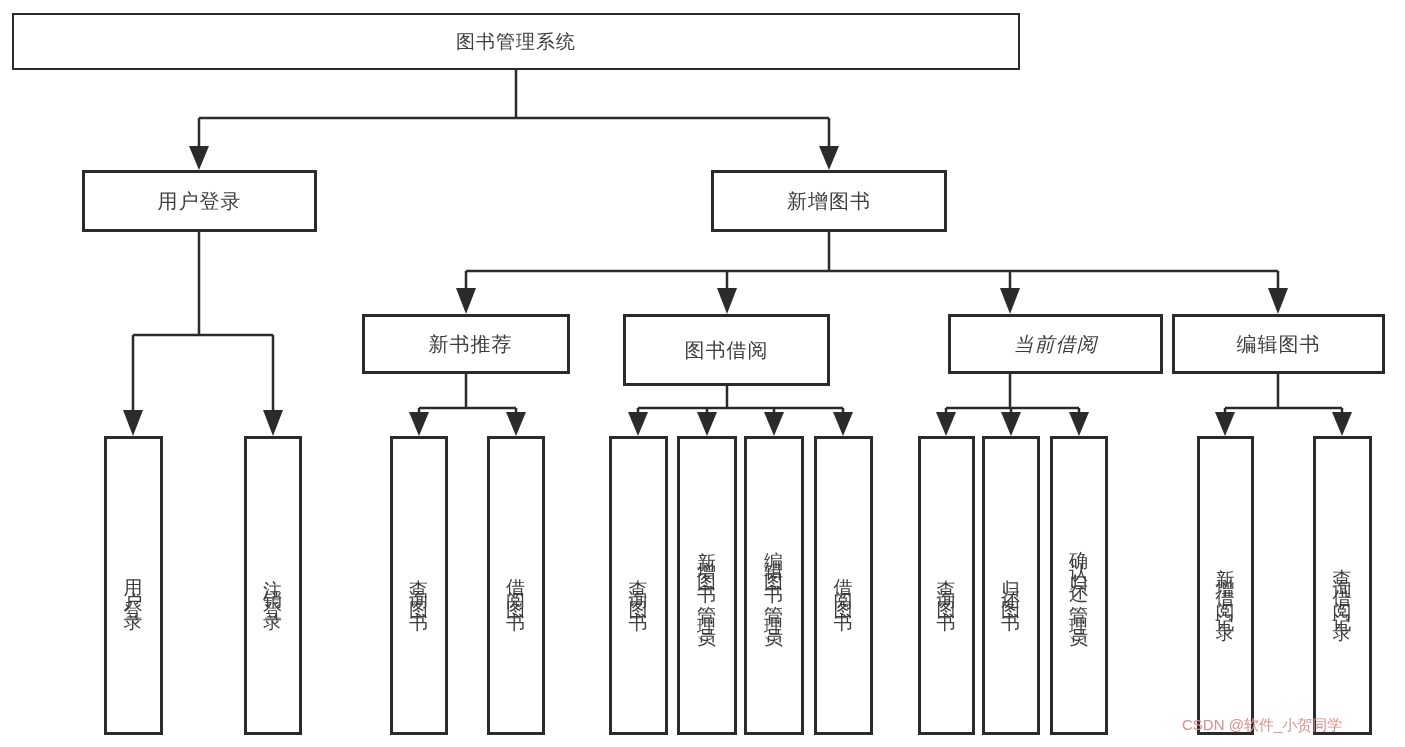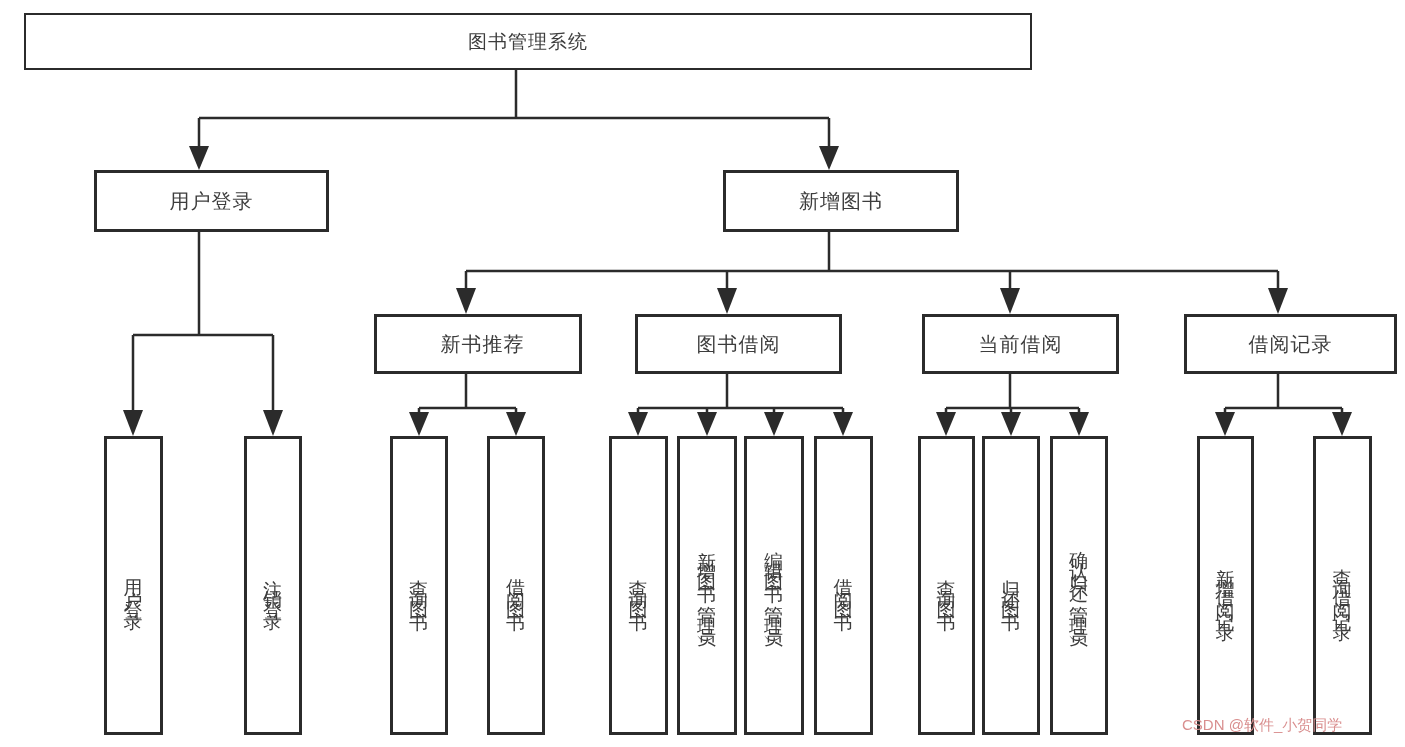--- a/index.html
+++ b/index.html
@@ -37,21 +37,20 @@
     position: absolute;
     background: var(--background);
     border: 3px solid var(--line);
     display: flex;
     align-items: center;
     justify-content: center;
     color: var(--text);
     font-size: 20px;
     letter-spacing: 1px;
     text-align: right;
-    margin-left: 12px;
   }
   .node.root { border-width: 2px; font-size: 19px; }
 
   .leaf {
     position: absolute;
     top: 436px;
     height: 299px;
     background: var(--background);
     border: 3px solid var(--line);
     display: flex;
@@ -132,23 +131,23 @@
       <polygon points="1332,412 1352,412 1342,436"></polygon>
     </g>
   </svg>
 
   <div class="node root" style="left:12px; top:13px; width:1008px; height:57px;">图书管理系统</div>
 
   <div class="node" style="left:82px; top:170px; width:235px; height:62px;">用户登录</div>
   <div class="node" style="left:711px; top:170px; width:236px; height:62px;">新增图书</div>
 
   <div class="node" style="left:362px; top:314px; width:208px; height:60px;padding-left:9px;">新书推荐</div>
-  <div class="node" style="left:623px; top:314px; width:207px; height:60px;">图书借阅</div>
-  <div class="node" style="left:910px; top:314px; width:197px; height:60px;">当前借阅</div>
-  <div class="node" style="left:1172px; top:314px; width:213px; height:60px;">借阅记录</div>
+  <div class="node" style="left:623px; top:314px; width:207px; height:72px;">图书借阅</div>
+  <div class="node" style="left:948px; top:314px; width:215px; height:60px;font-style:italic;">当前借阅</div>
+  <div class="node" style="left:1172px; top:314px; width:213px; height:60px;">编辑图书</div>
 
   <div class="leaf" style="left:104px; width:59px;">
     <span class="vtext">用户登录</span>
   </div>
   <div class="leaf" style="left:244px; width:58px;">
     <span class="vtext">注销登录</span>
   </div>
   <div class="leaf" style="left:390px; width:58px;">
     <span class="vtext">查询图书</span>
   </div>

